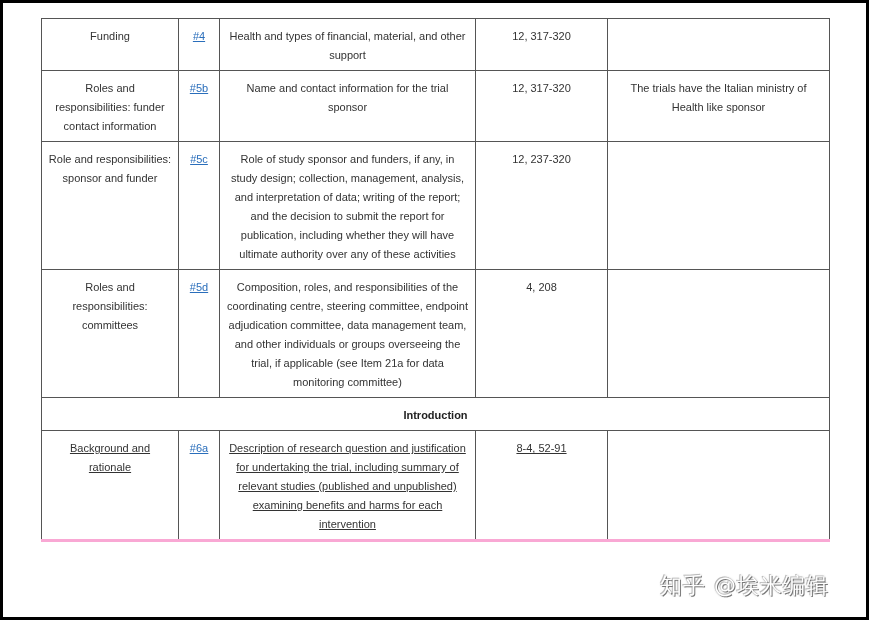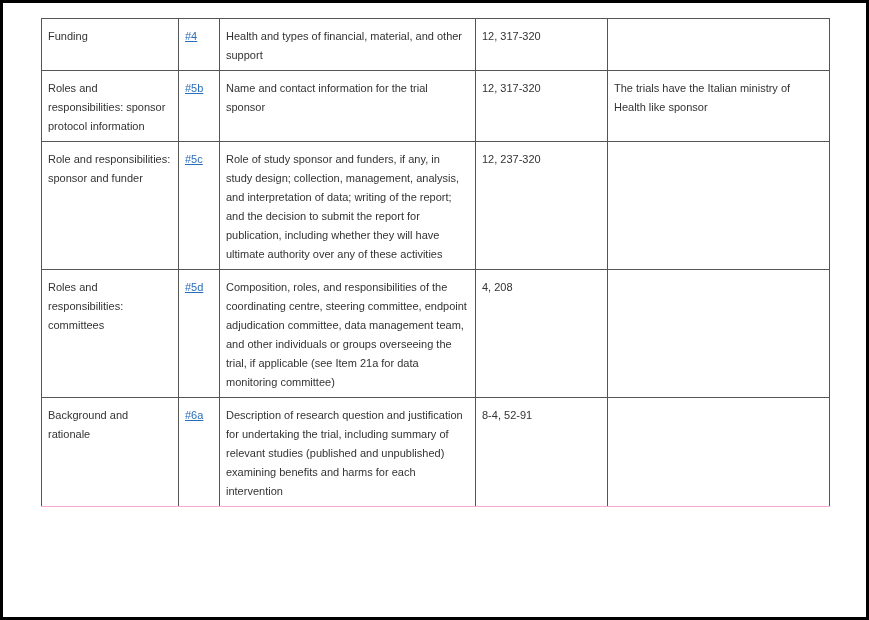--- a/index.html
+++ b/index.html
@@ -8,34 +8,34 @@
     font-family:"Liberation Sans", sans-serif;
   }
   .page {
     position:absolute; left:3px; top:3px; width:863px; height:614px;
     background:#fff;
   }
   table.checklist {
     position:absolute; left:38px; top:15px;
     border-collapse:collapse; table-layout:fixed;
     width:788px;
-    font-size:11px; color:#333; line-height:19px;
+    font-size:11px; color:#333; line-height:19px;text-align:center;
   }
   table.checklist td {
     border:1px solid #555; vertical-align:top;
     padding:8px 6px 5px 6px;
   }
   col.c1 { width:137px; }
   col.c2 { width:41px; }
   col.c3 { width:256px; }
   col.c4 { width:132px; }
   col.c5 { width:222px; }
   a.item-link { color:#2a6ebb; text-decoration:underline; }
   td.section { font-weight:bold; color:#222; padding-top:8px; padding-bottom:3px; }
-  tr.last td { border-bottom:1px solid #f9a8d4; }
+  tr.last td { border-bottom:3px solid #f9a8d4;text-decoration:underline; }
   .watermark {
     position:absolute; left:657px; top:568px;
     font-family:"DejaVu Sans", sans-serif; font-size:22px;
     color:#fff; letter-spacing:1px;
     text-shadow: 1px 1px 0 #777, -1px -1px 0 #bbb, 0 0 2px #999;
   }
 </style>
 </head>
 <body>
 
@@ -50,42 +50,46 @@
       </colgroup>
     <tbody>
       <tr style="height:50px">
         <td>Funding</td>
         <td><a class="item-link">#4</a></td>
         <td>Health and types of financial, material, and other support</td>
         <td>12, 317-320</td>
         <td></td>
       </tr>
       <tr style="height:69px">
-        <td>Roles and responsibilities: sponsor protocol information</td>
+        <td>Roles and responsibilities: funder contact information</td>
         <td><a class="item-link">#5b</a></td>
         <td>Name and contact information for the trial sponsor</td>
         <td>12, 317-320</td>
         <td>The trials have the Italian ministry of Health like sponsor</td>
       </tr>
       <tr style="height:126px">
         <td>Role and responsibilities: sponsor and funder</td>
         <td><a class="item-link">#5c</a></td>
         <td>Role of study sponsor and funders, if any, in study design; collection, management, analysis, and interpretation of data; writing of the report; and the decision to submit the report for publication, including whether they will have ultimate authority over any of these activities</td>
         <td>12, 237-320</td>
         <td></td>
       </tr>
       <tr style="height:126px">
         <td>Roles and responsibilities: committees</td>
         <td><a class="item-link">#5d</a></td>
         <td>Composition, roles, and responsibilities of the coordinating centre, steering committee, endpoint adjudication committee, data management team, and other individuals or groups overseeing the trial, if applicable (see Item 21a for data monitoring committee)</td>
         <td>4, 208</td>
         <td></td>
       </tr>
+      <tr style="height:31px">
+        <td class="section" colspan="5">Introduction</td>
+      </tr>
       <tr class="last" style="height:107px">
         <td>Background and rationale</td>
         <td><a class="item-link">#6a</a></td>
         <td>Description of research question and justification for undertaking the trial, including summary of relevant studies (published and unpublished) examining benefits and harms for each intervention</td>
         <td>8-4, 52-91</td>
         <td></td>
       </tr>
     </tbody>
   </table>
+  <div class="watermark">知乎 @埃米编辑</div>
 </div>
 
 </body></html>

